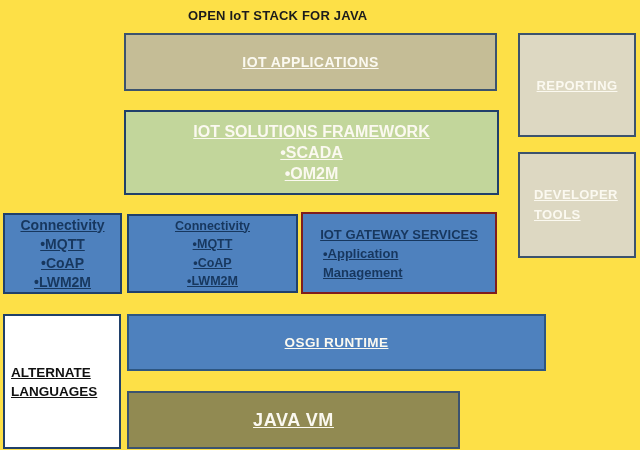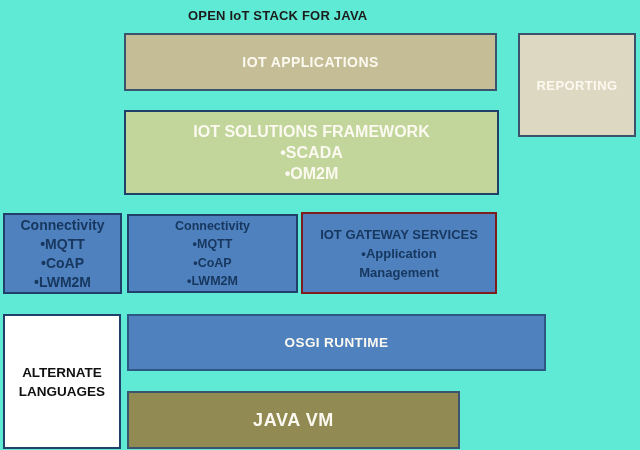--- a/index.html
+++ b/index.html
@@ -5,42 +5,43 @@
   html, body {
     margin: 0;
     padding: 0;
     background: #ffffff;
     font-family: "Liberation Sans", sans-serif;
   }
   #page-root {
     position: relative;
     width: 640px;
     height: 450px;
-    background: #5eead4;
+    background: #fde047;
     overflow: hidden;
   }
   .diagram-title {
     position: absolute;
     left: 188px;
     top: 8px;
     font-size: 13px;
     font-weight: bold;
     color: #1c1c1c;
     letter-spacing: 0.2px;
     white-space: nowrap;
   }
   .box {
     position: absolute;
     box-sizing: border-box;
     display: flex;
     flex-direction: column;
     align-items: center;
     justify-content: center;
-    text-align: center;
+    text-align: left;
     font-weight: bold;
+    text-decoration: underline;
   }
   .white-text { color: #fbf9f0; }
   .navy-text  { color: #17375e; }
 
   
   .b-apps {
     left: 124px; top: 33px; width: 373px; height: 58px;
     background: #c5bd96;
     border: 2px solid #3c536e;
     font-size: 14px; letter-spacing: 0.4px;
@@ -124,20 +125,23 @@
   <div class="box b-reporting white-text">
     <div class="line">REPORTING</div>
   </div>
 
   <div class="box b-solutions white-text">
     <div class="line">IOT SOLUTIONS FRAMEWORK</div>
     <div class="line">•SCADA</div>
     <div class="line">•OM2M</div>
   </div>
 
+  <div class="box b-devtools white-text">
+    <div class="wrapline">DEVELOPER TOOLS</div>
+  </div>
 
   <div class="box b-conn1 navy-text">
     <div class="line">Connectivity</div>
     <div class="line">•MQTT</div>
     <div class="line">•CoAP</div>
     <div class="line">•LWM2M</div>
   </div>
 
   <div class="box b-conn2 navy-text">
     <div class="line">Connectivity</div>

